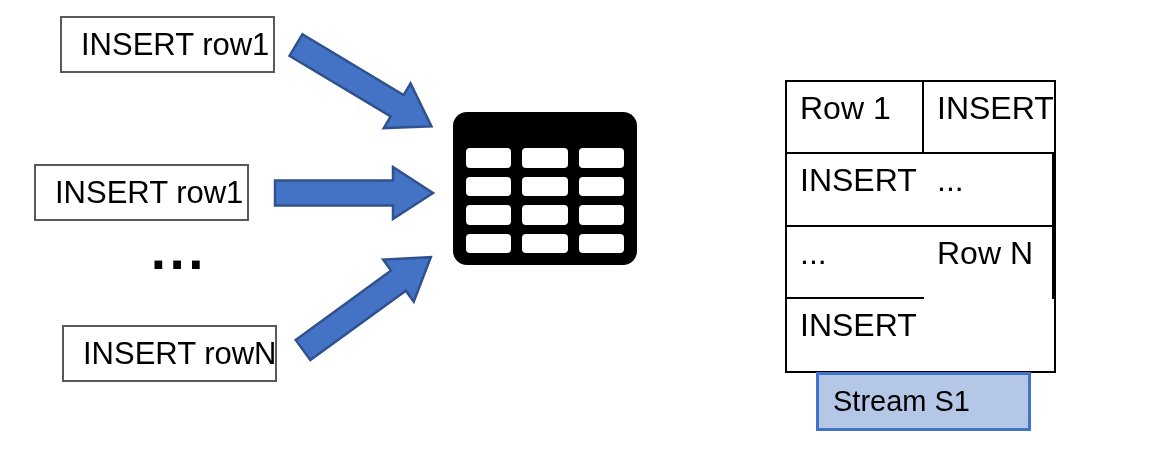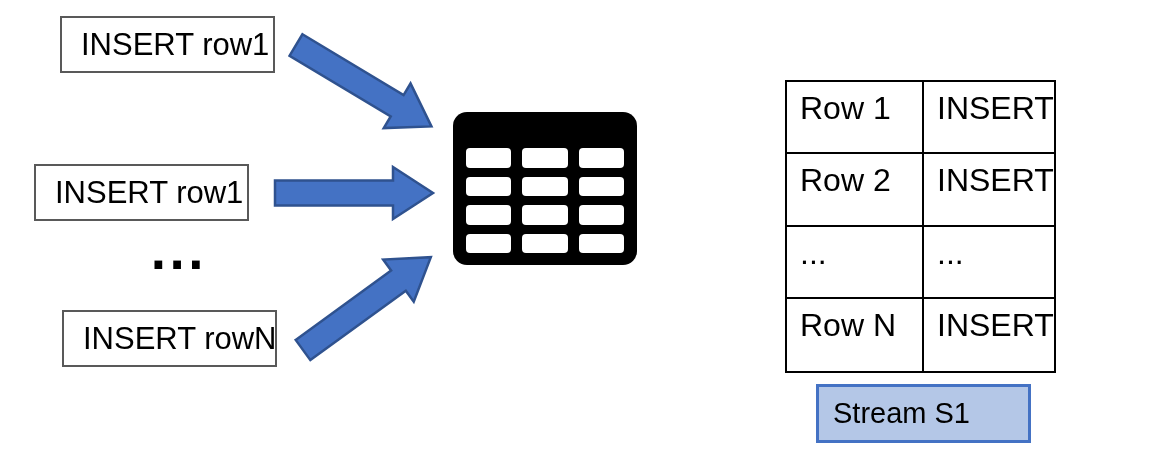--- a/index.html
+++ b/index.html
@@ -42,21 +42,21 @@
     border: 2px solid var(--box-border, #595959);
     display: flex;
     align-items: center;
     padding-left: 19px;
     font-size: 31px;
     line-height: 1;
     white-space: nowrap;
   }
   .box-1 { left: 60px; top: 16px; }
   .box-2 { left: 34px; top: 164px; }
-  .box-3 { left: 62px; top: 310px; }
+  .box-3 { left: 62px; top: 325px; }
 
   .ellipsis {
     position: absolute;
     left: 150px;
     top: 232px;
     font-family: "DejaVu Sans", sans-serif;
     font-size: 44px;
     font-weight: 700;
     letter-spacing: 2px;
     line-height: 1;
@@ -117,21 +117,21 @@
     white-space: nowrap;
     overflow: hidden;
   }
   .ct-cell.col-last { border-right: none; }
   .ct-cell.row-last { border-bottom: none; }
 
   
   .stream-box {
     position: absolute;
     left: 816px;
-    top: 384px;
+    top: 372px;
     width: 215px;
     height: 59px;
     box-sizing: border-box;
     background: var(--stream-fill, #B4C7E7);
     border: 3px solid var(--stream-border, #4472C4);
     display: flex;
     align-items: center;
     padding-left: 14px;
     font-size: 29px;
     line-height: 1;
@@ -172,21 +172,20 @@
     <div class="ti-cell"></div>
     <div class="ti-cell"></div>
     <div class="ti-cell"></div>
     <div class="ti-cell"></div>
     <div class="ti-cell"></div>
   </div>
 
   <div class="change-table">
     <div class="ct-cell">Row 1</div>
     <div class="ct-cell col-last">INSERT</div>
-    <div class="ct-cell">Row 2</div>
     <div class="ct-cell col-last">INSERT</div>
     <div class="ct-cell">...</div>
     <div class="ct-cell col-last">...</div>
     <div class="ct-cell row-last">Row N</div>
     <div class="ct-cell col-last row-last">INSERT</div>
   </div>
 
   <div class="stream-box">
     <span>Stream S1</span>
   </div>

